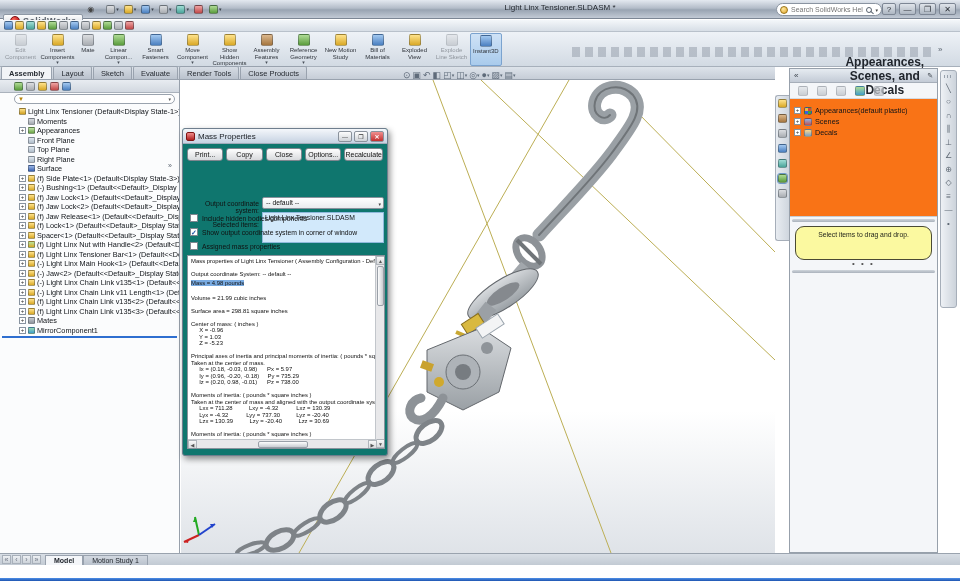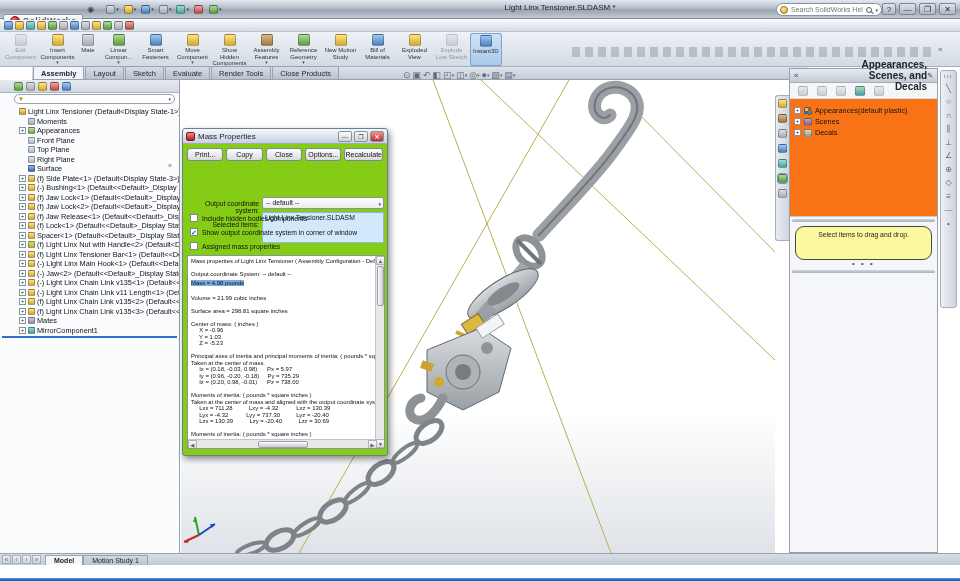--- a/index.html
+++ b/index.html
@@ -56,21 +56,21 @@
   .c-blue  { background:linear-gradient(#a3c9f1,#4a7fc0); }
   .c-green { background:linear-gradient(#b0dc96,#5a9c3c); }
   .c-brown { background:linear-gradient(#dcb88d,#a5763f); }
   .c-teal  { background:linear-gradient(#a0ded6,#4aa49a); }
   .c-red   { background:linear-gradient(#f0a4a4,#c04848); }
   .view-strip { position:absolute; left:572px; top:15px; width:360px; height:10px; opacity:.75;
     background:repeating-linear-gradient(90deg,#aab2bd 0 8px, transparent 8px 13px); }
   .view-strip-more { position:absolute; left:938px; top:13px; font-size:8px; color:#5c6570; }
 
   
-  .tabrow { position:absolute; left:0; top:67px; width:775px; height:13px; background:linear-gradient(#dde3ea,#c6cdd7); border-bottom:1px solid #99a2ae; display:flex; align-items:flex-end;margin-left:32px; }
+  .tabrow { position:absolute; left:0; top:67px; width:775px; height:13px; background:linear-gradient(#dde3ea,#c6cdd7); border-bottom:1px solid #99a2ae; display:flex; align-items:flex-end; }
   .ctab { font-size:7.5px; color:#262b32; padding:2px 7px 1px; border:1px solid #99a2ae; border-bottom:none; border-radius:2px 2px 0 0;
     background:linear-gradient(#d6dce4,#bac2cd); margin-left:1px; }
   .ctab.active { background:#f2f4f7; font-weight:bold; }
 
   
   .leftpanel { position:absolute; left:0; top:80px; width:180px; height:473px; background:#fbfcfd; border-right:1px solid #97a0ab; }
   .fm-tabs { height:13px; background:linear-gradient(#e8ecf1,#d2d8e0); border-bottom:1px solid #aab2bc; display:flex; align-items:center; padding-left:14px; gap:3px; position:relative; }
   .fm-tab-ic { width:9px; height:9px; border-radius:2px; border:1px solid rgba(40,50,60,.4); }
   .fm-more { position:absolute; right:6px; font-size:7px; color:#5c6570; }
   .fm-filter { height:12px; display:flex; align-items:center; padding:1px 4px 1px 14px; }
@@ -107,21 +107,21 @@
   
   .pane-strip { position:absolute; left:775px; top:95px; width:14px; height:146px; background:linear-gradient(90deg,#e8ecf1,#cfd6de);
     border:1px solid #a6aeb9; border-right:none; border-radius:3px 0 0 3px; display:flex; flex-direction:column; align-items:center; padding-top:3px; gap:6px; }
   .ps-ic { width:9px; height:9px; border-radius:2px; border:1px solid rgba(40,50,60,.4); }
   .ps-ic.hot { outline:1px solid #6f99c8; }
 
   
   .taskpane { position:absolute; left:789px; top:68px; width:149px; height:485px; background:#f4f6f9; border:1px solid #97a0ab; }
   .tp-header { height:14px; background:linear-gradient(#e6ebf1,#c3cbd6); border-bottom:1px solid #a6aeb9; display:flex; align-items:center; padding:0 4px; }
   .tp-collapse { font-size:8px; color:#3c434c; }
-  .tp-title { flex:1; text-align:right; font-size:10px; font-weight:bold; color:#20252c;margin-left:44px; }
+  .tp-title { flex:1; text-align:center; font-size:12px; font-weight:bold; color:#20252c;margin-left:44px; }
   .tp-pin { font-size:7px; color:#3c434c; }
   .tp-toolbar { height:16px; display:flex; align-items:center; gap:9px; padding-left:8px; border-bottom:1px solid #d4dae1; }
   .tp-tool { width:10px; height:10px; border-radius:2px; border:1px solid rgba(60,70,80,.35); background:linear-gradient(#e2e5e9,#b9bec5); opacity:.7; }
   .tp-tool.colored { background:linear-gradient(#b0dc96,#3f9dc9); opacity:1; }
   .tp-tree { padding:6px 0 0 4px; background:#f97316; height:118px; border-bottom:1px solid #c6ccd4; }
   .tp-row { display:flex; align-items:center; height:11px; }
   .tp-row .exp { width:7px; height:7px; flex:0 0 7px; border:1px solid #8893a0; background:#fff; font-size:6px; line-height:5px; text-align:center; color:#333; margin-right:3px; }
   .tp-ico { width:8px; height:8px; flex:0 0 8px; border-radius:2px; margin-right:3px; border:1px solid rgba(50,55,62,.4); }
   .ic-appear { background:conic-gradient(#e23c3c 0 25%, #3ca53c 25% 50%, #3c5de2 50% 75%, #e2c23c 75% 100%); }
   .ic-scenes { background:linear-gradient(#8fb6e8,#c0504d); }
@@ -131,21 +131,21 @@
   .tp-tip { margin:4px 5px 0; height:34px; background:#fbf9a0; border:1.5px solid #4a4a34; border-radius:9px; text-align:center; font-size:6.8px; color:#23251c; padding-top:4px; }
   .tp-dots { text-align:center; font-size:8px; color:#555; letter-spacing:2px; line-height:8px; }
 
   
   .righttools { position:absolute; left:940px; top:70px; width:17px; height:238px; background:linear-gradient(90deg,#eef1f5,#ccd3db);
     border:1px solid #a6aeb9; border-radius:3px; display:flex; flex-direction:column; align-items:center; padding-top:4px; gap:4.5px; }
   .rt-grip { width:9px; height:3px; background:repeating-linear-gradient(90deg,#98a1ac 0 1px, transparent 1px 3px); margin-bottom:1px; }
   .rt-ic { font-size:8px; line-height:9px; color:#5b6570; }
 
   
-  .dialog { position:absolute; left:182px; top:128px; width:206px; height:328px; background:#84cc16;
+  .dialog { position:absolute; left:182px; top:128px; width:206px; height:328px; background:#0f766e;
     border:1px solid #6f7e8e; border-radius:3px; box-shadow:2px 3px 6px rgba(0,0,0,.45); z-index:50; }
   .dlg-title { height:15px; background:linear-gradient(#f4f7fb,#c6d2e2); border-bottom:1px solid #9fabba; border-radius:2px 2px 0 0;
     display:flex; align-items:center; padding:0 3px; gap:3px; }
   .dlg-ico { width:9px; height:9px; border-radius:2px; background:linear-gradient(#f08c8c,#b02020); border:1px solid #801414; }
   .dlg-title-text { font-size:8px; color:#1a1e24; flex:1; }
   .dlg-btnbox { display:flex; gap:2px; }
   .dlg-wbtn { width:14px; height:11px; font-size:6px; line-height:10px; text-align:center; color:#333;
     background:linear-gradient(#fdfdfd,#cfd3d8); border:1px solid #8a929c; border-radius:2px; }
   .dlg-wbtn.close { background:linear-gradient(#f09090,#c22e2e); color:#fff; font-weight:bold; }
   .dlg-buttons { display:flex; gap:3px; padding:4px 4px 0; }

